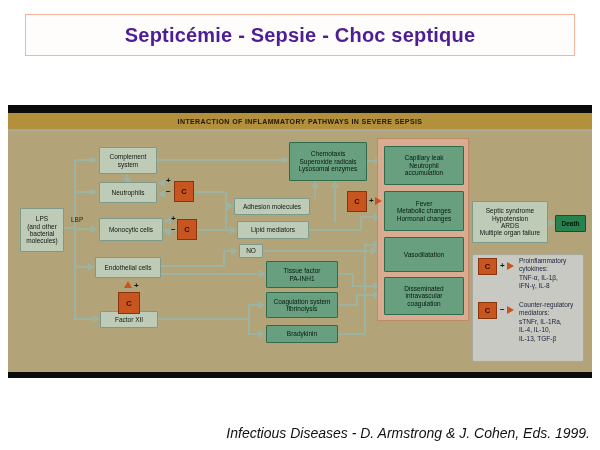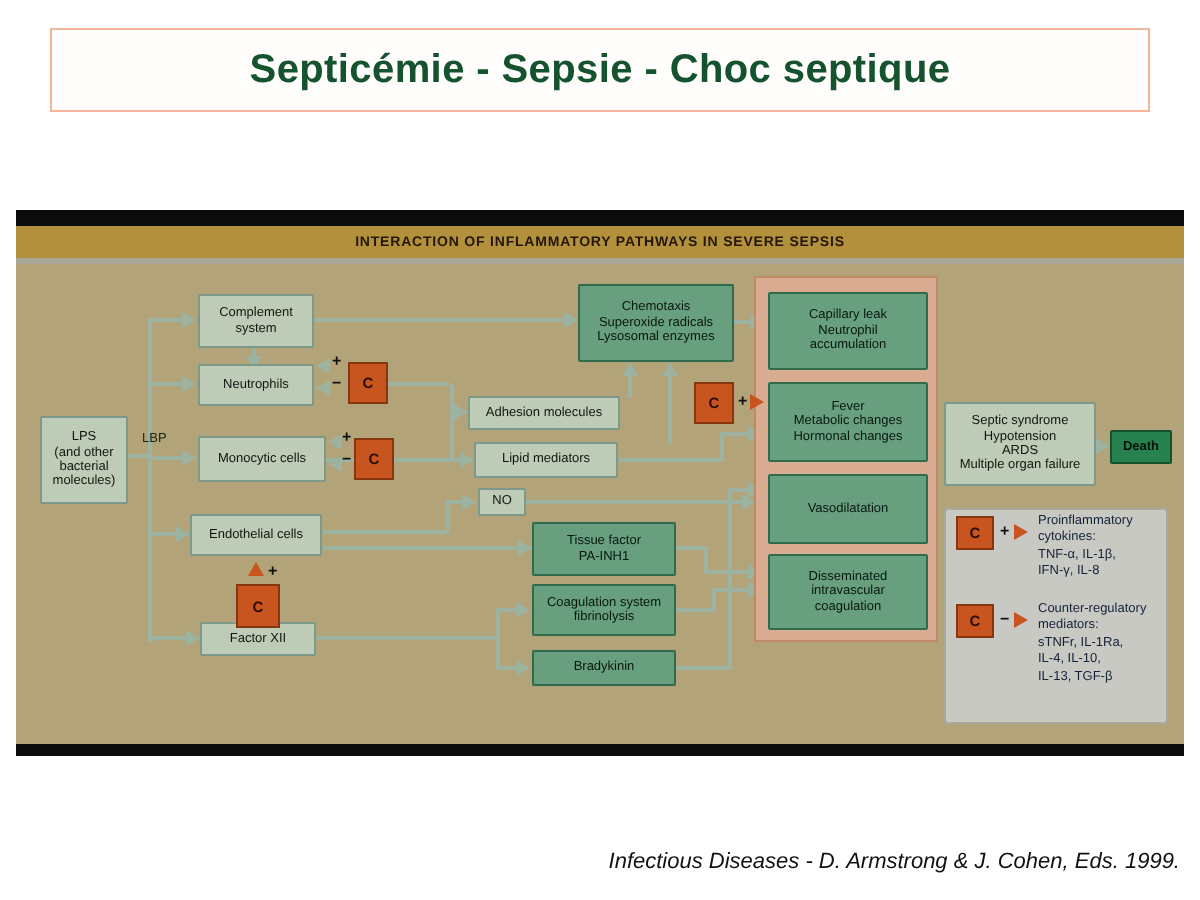--- a/index.html
+++ b/index.html
@@ -1,23 +1,23 @@
 <!DOCTYPE html>
 <html><head>
 <meta charset="utf-8">
 <style>
   html,body{margin:0;padding:0;background:#fff;}
   .slide{position:relative;width:600px;height:450px;background:#ffffff;overflow:hidden;
          font-family:"Liberation Sans", sans-serif;}
   
   .title-box{position:absolute;left:25px;top:14px;width:548px;height:40px;
              border:1px solid #f4b49a;background:#fffdfc;display:flex;align-items:center;justify-content:center;}
-  .title-text{color:#14532d;font-weight:bold;font-size:20px;letter-spacing:0.2px;}
-  
-  .citation{position:absolute;right:10px;top:425px;font-style:italic;font-size:11px;color:#111;}
+  .title-text{color:#4c1d95;font-weight:bold;font-size:20px;letter-spacing:0.2px;}
+  
+  .citation{position:absolute;right:10px;top:425px;font-style:italic;font-size:14px;color:#111;}
   
   .diagram{position:absolute;left:8px;top:105px;width:584px;height:273px;background:#b2a378;}
   .bar-top{position:absolute;left:0;top:0;width:584px;height:8px;background:#0b0b0b;}
   .header-bar{position:absolute;left:0;top:8px;width:584px;height:16px;background:#b2903c;
               display:flex;align-items:center;justify-content:center;}
   .header-text{font-size:7px;font-weight:bold;color:#241706;letter-spacing:0.4px;}
   .gray-line{position:absolute;left:0;top:24px;width:584px;height:3px;background:#a9a69a;}
   .bar-bottom{position:absolute;left:0;top:267px;width:584px;height:6px;background:#0b0b0b;}
   
   .bx{position:absolute;display:flex;align-items:center;justify-content:center;text-align:center;

